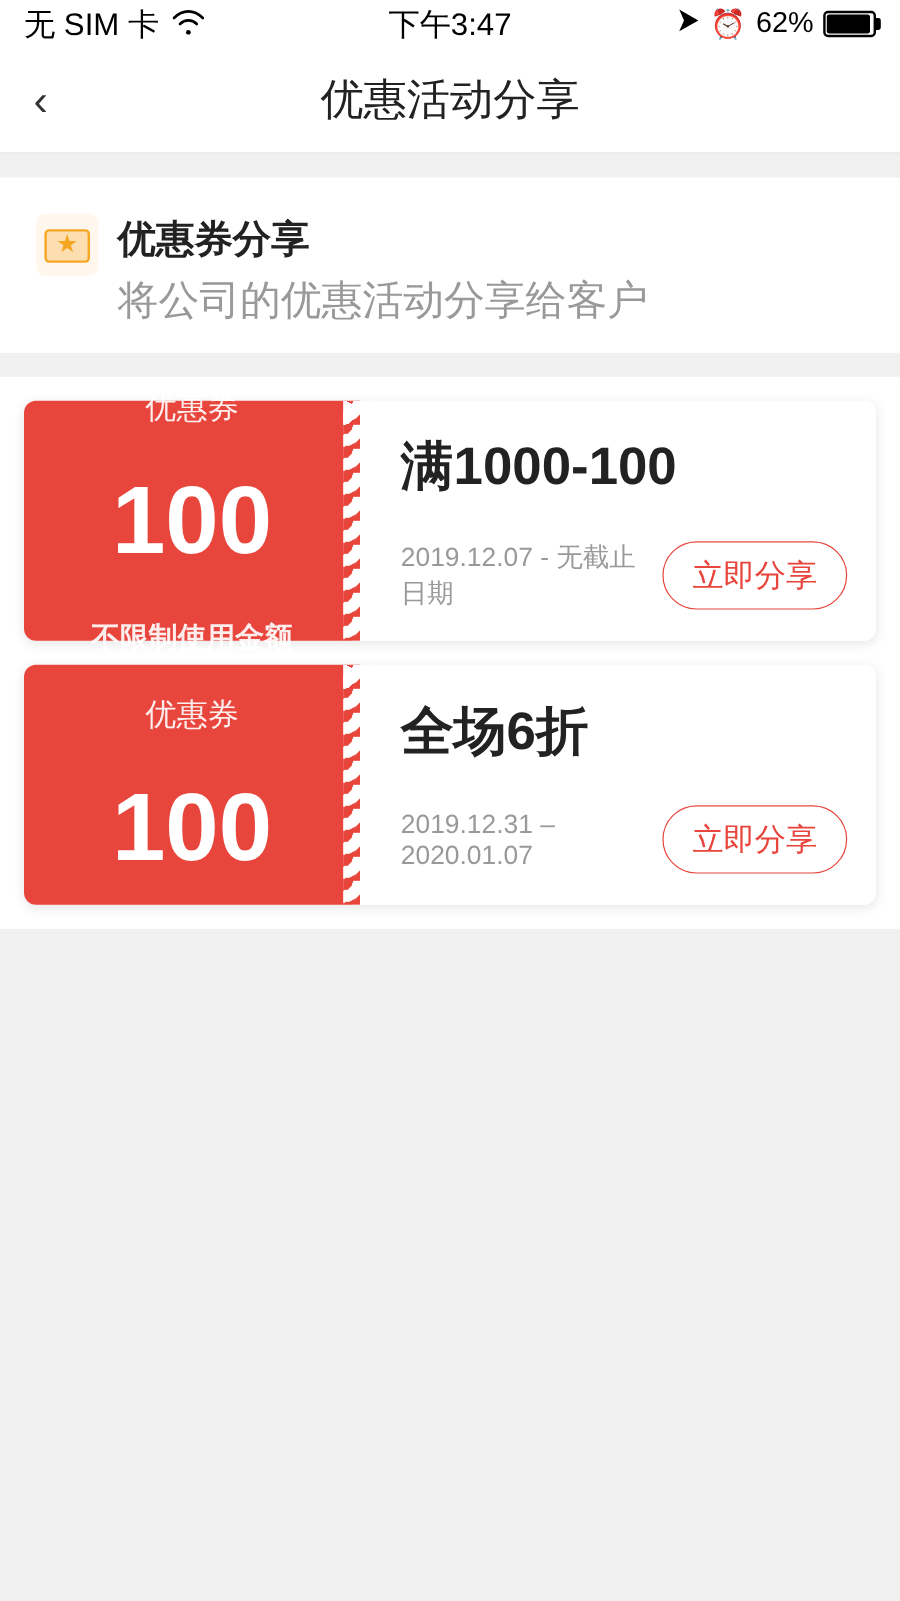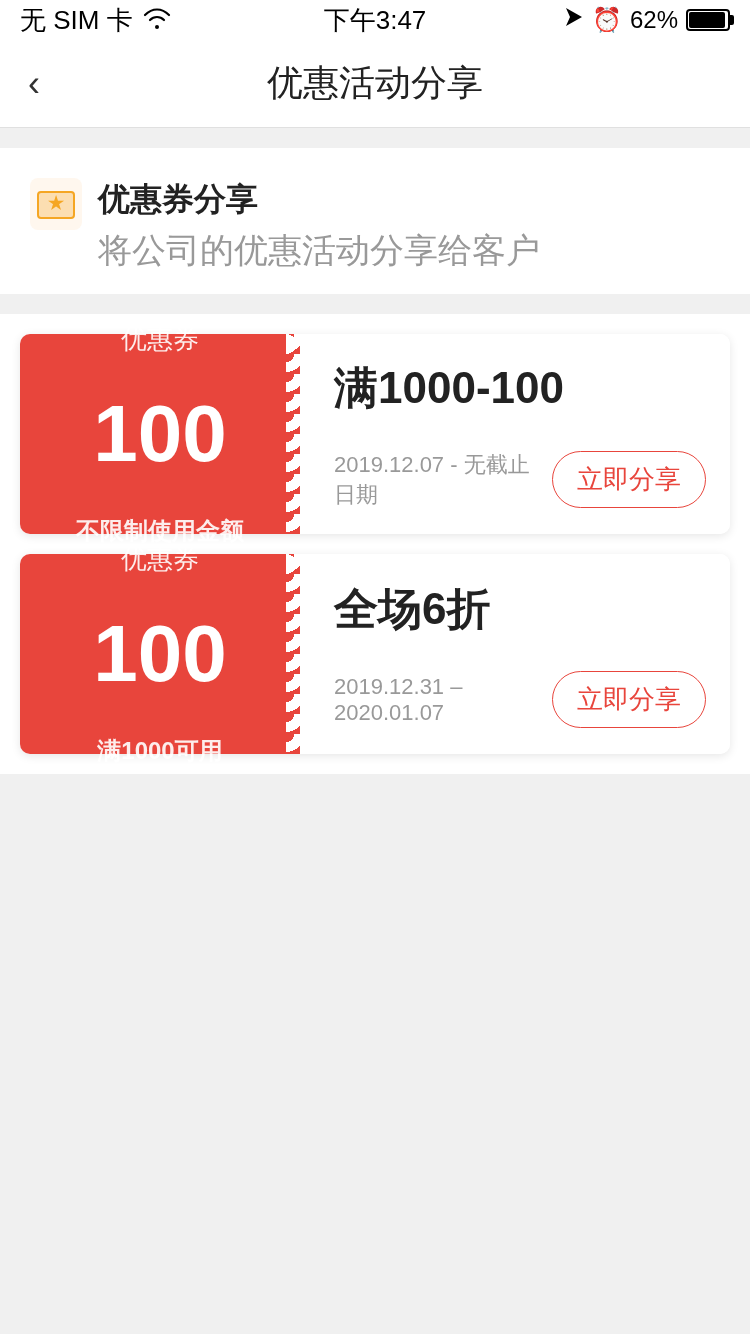--- a/index.html
+++ b/index.html
@@ -304,21 +304,20 @@
         <span class="coupon-date">2019.12.07 - 无截止日期</span>
         <button class="share-btn">立即分享</button>
       </div>
     </div>
   </div>
 
   <div class="coupon-card">
     <div class="coupon-left">
       <span class="coupon-label">优惠券</span>
       <span class="coupon-amount">100</span>
-      <span class="coupon-condition">满1000可用</span>
     </div>
     <div class="coupon-right">
       <div class="coupon-name">全场6折</div>
       <div class="coupon-meta">
         <span class="coupon-date">2019.12.31 – 2020.01.07</span>
         <button class="share-btn">立即分享</button>
       </div>
     </div>
   </div>
 </div>

